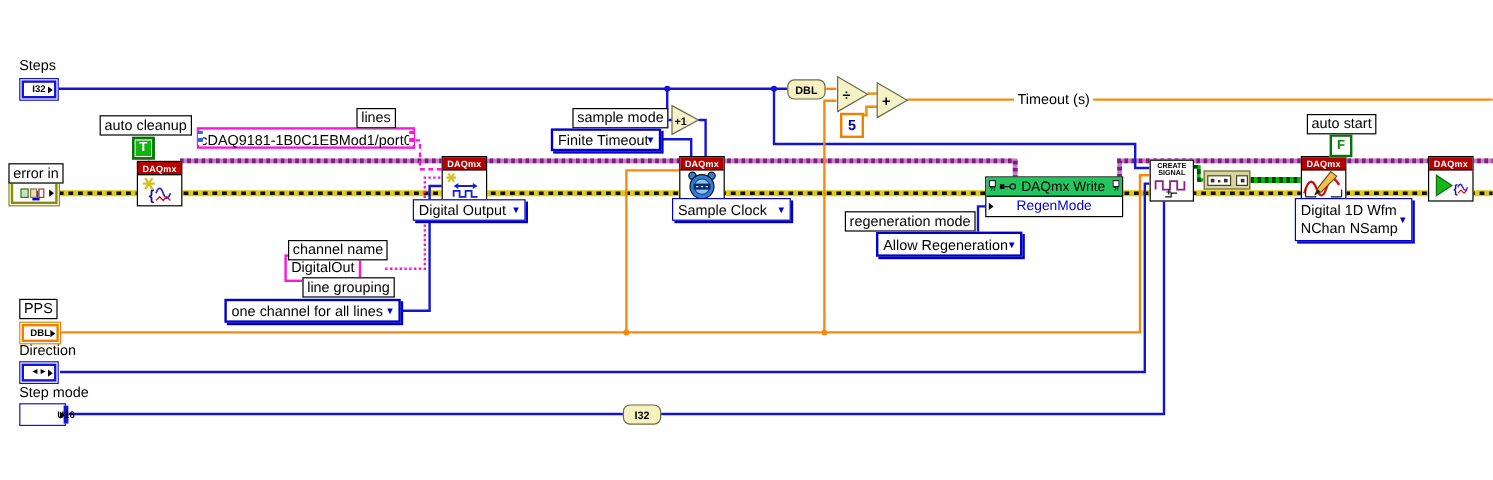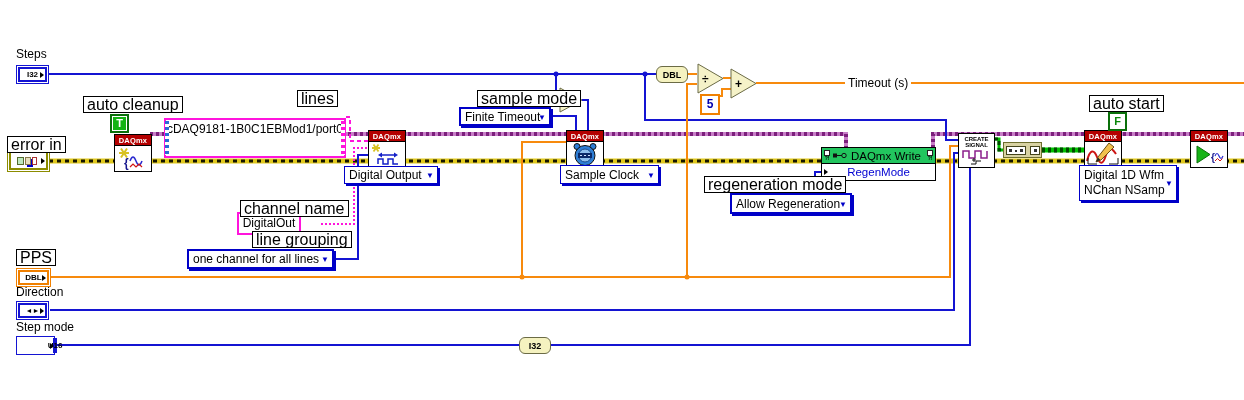--- a/index.html
+++ b/index.html
@@ -16,21 +16,21 @@
   .werrd { stroke:#141400; stroke-width:3; fill:none; stroke-dasharray:4 4; }
   .wtb { stroke:#c77dc7; stroke-width:4; fill:none; }
   .wtd { stroke:#7c1f7c; stroke-width:4; fill:none; stroke-dasharray:3 3; }
   .wbool { stroke:#0a870a; stroke-width:2; fill:none; stroke-dasharray:2 2; }
   .wwfb { stroke:#00c000; stroke-width:3; fill:none; }
   .wwfd { stroke:#004b00; stroke-width:3; fill:none; stroke-dasharray:4 3; }
   .warb { stroke:#00c000; stroke-width:5; fill:none; }
   .ward { stroke:#004b00; stroke-width:5; fill:none; stroke-dasharray:3 3; }
 
   .txt { position:absolute; font-size:12px; color:#000; z-index:3; white-space:nowrap; }
-  .lbl { position:absolute; border:1px solid #000; background:#fff; font-size:16px; line-height:15px;
+  .lbl { position:absolute; border:1px solid #000; background:#fff; font-size:12px; line-height:15px;
          padding:0 3px; color:#000; z-index:4; white-space:nowrap; }
 
   .term { position:absolute; background:#fff; padding:1px; z-index:3; }
   .term .in { display:flex; align-items:center; justify-content:center; height:100%; width:100%;
               font-weight:bold; font-size:8px; position:relative; color:#000; background:#fff; }
   .t-blue   { border:1px solid #1414d2; } .t-blue .in   { border:2px solid #1414d2; }
   .t-orange { border:1px solid #f08000; } .t-orange .in { border:2px solid #f08000; }
   .t-olive  { border:1px solid #8c8c00; } .t-olive .in  { border:2px solid #8c8c00; }
   .tip { position:absolute; right:1px; top:50%; margin-top:-3px; width:0; height:0;
          border-left:4px solid #000; border-top:3px solid transparent; border-bottom:3px solid transparent; }
@@ -187,21 +187,21 @@
     <span class="in">
         <span>U16</span>
         <span class="tip"></span>
       </span>
   </div>
 
   <div class="lbl" style="left:83px; top:96px;">auto cleanup</div>
   <div class="boolc true" style="left:110px; top:114px;">T</div>
 
   <div class="lbl" style="left:297px; top:90px;">lines</div>
-  <div class="const-pink" style="left:164px; top:118px; width:182px; height:40px;">
+  <div class="const-pink" style="left:164px; top:106px; width:182px; height:18px;">
     <span class="iostrip l"></span>
     <span>cDAQ9181-1B0C1EBMod1/port0</span>
     <span class="iostrip r"></span>
   </div>
 
   <div class="lbl" style="left:240px; top:200px;">channel name</div>
   <div class="const-pink" style="left:237px; top:212px; width:64px; height:23px;">
     <span>DigitalOut</span>
   </div>
 

